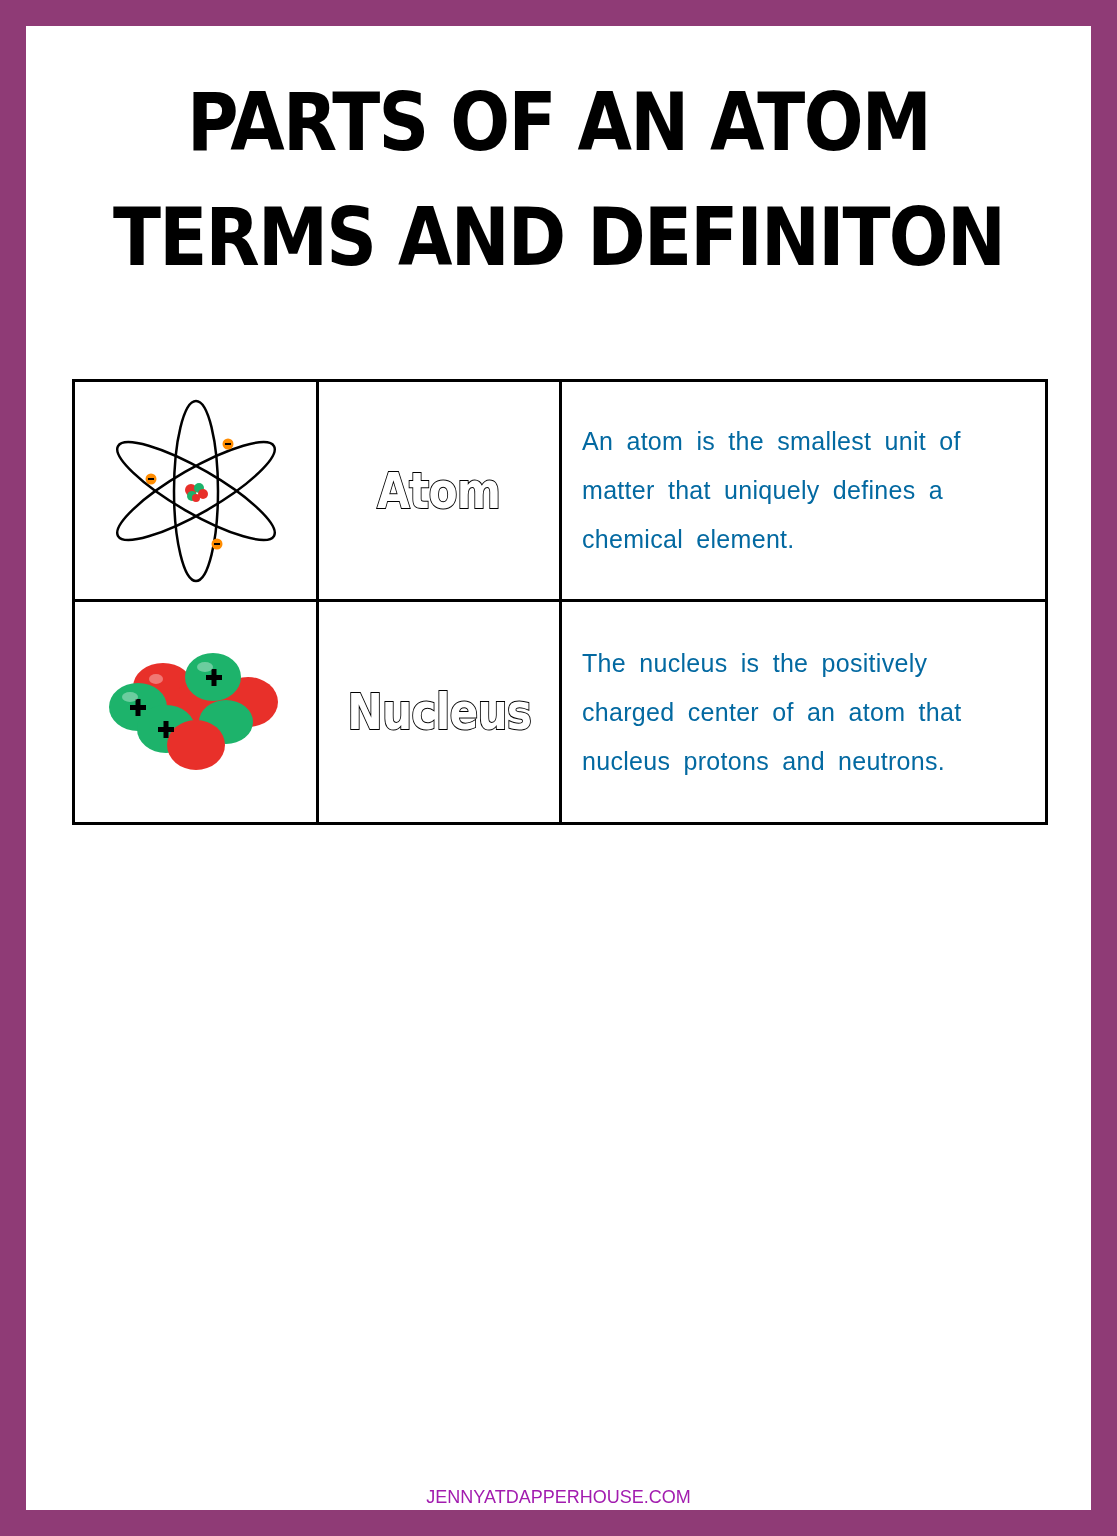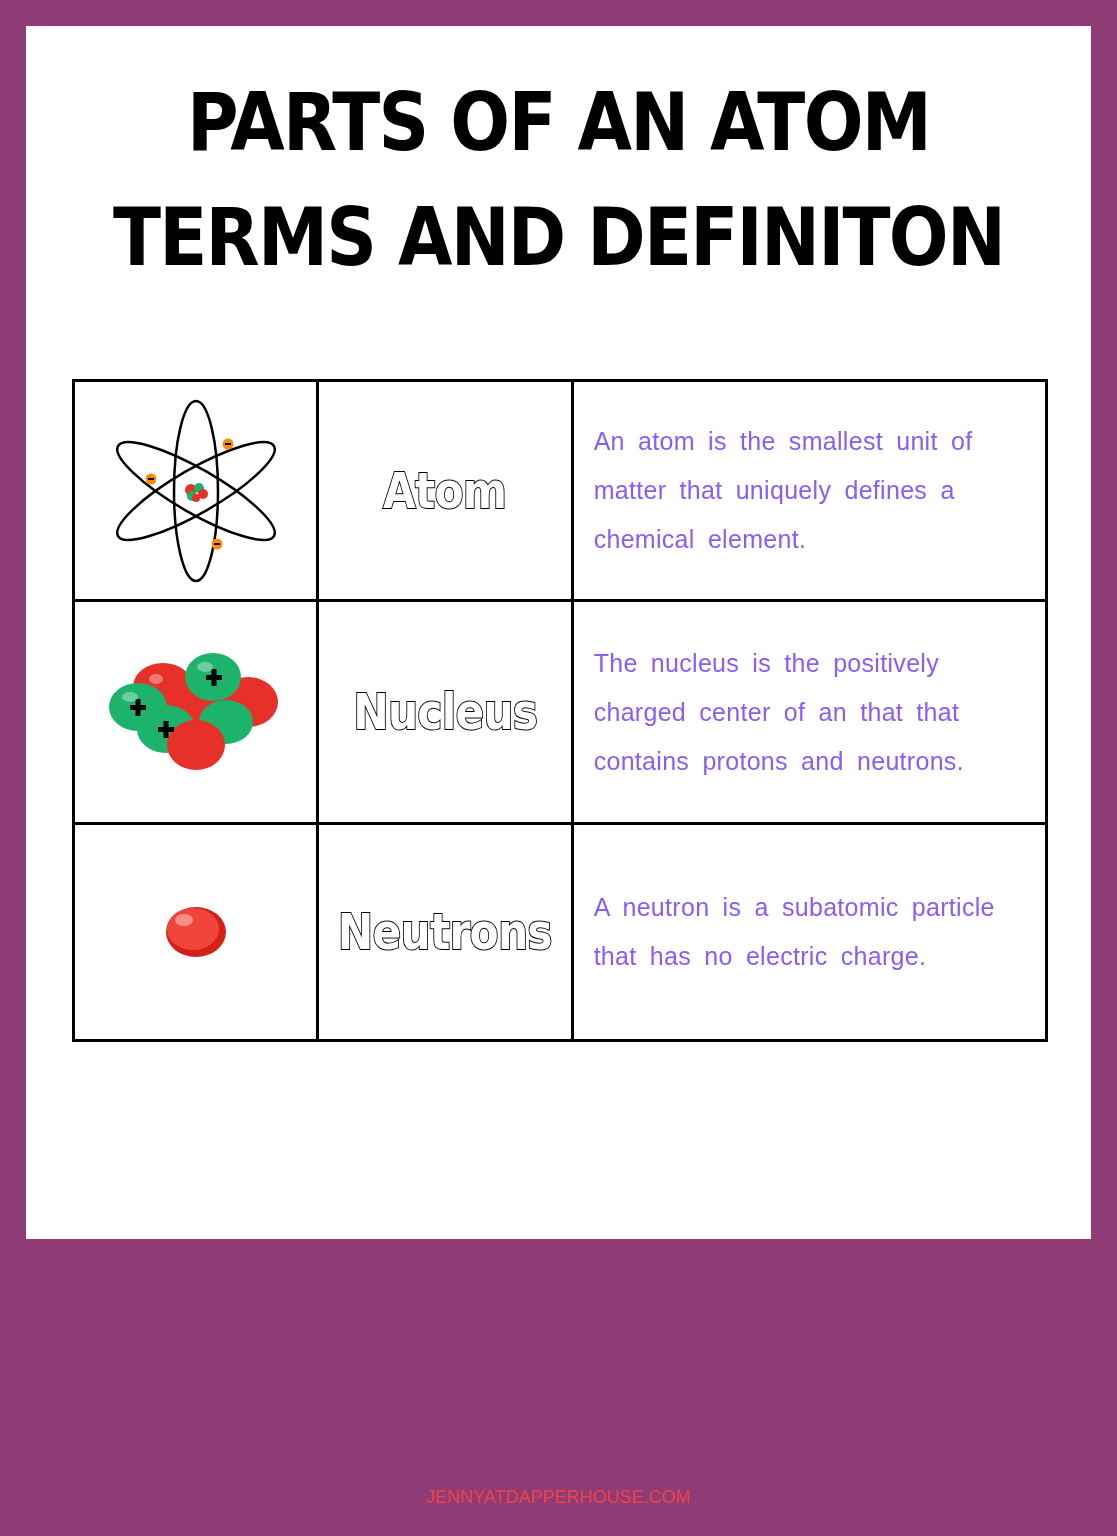--- a/index.html
+++ b/index.html
@@ -1,18 +1,18 @@
 <!DOCTYPE html>
 <html><head>
 <meta charset="utf-8">
 <style>
   * { box-sizing: border-box; margin: 0; padding: 0; }
   html, body { width: 1117px; height: 1536px; background: #8f3b76; overflow: hidden; }
   .frame {
-    position: absolute; left: 26px; top: 26px; width: 1065px; height: 1213px;
+    position: absolute; left: 26px; top: 26px; width: 1065px; height: 1484px;
     background: #ffffff;
   }
   .title {
     position: absolute; left: 0; width: 1065px; text-align: center;
     font-family: "DejaVu Sans", sans-serif; font-weight: bold;
     font-size: 80px; letter-spacing: -2px; color: #000;
     transform: scaleX(0.88); transform-origin: center;
   }
   .title.l1 { top: 50px; }
   .title.l2 { top: 165px; }
@@ -27,25 +27,25 @@
   .term-word {
     font-family: "DejaVu Sans", sans-serif; font-weight: bold;
     font-size: 50px; color: #fff; letter-spacing: -1px;
     -webkit-text-stroke: 2px #000;
     paint-order: stroke fill;
     text-shadow: 0 0 0 #000;
     display: inline-block; transform: scaleX(0.85);
   }
   .def-text {
     font-family: "Liberation Sans", sans-serif; font-size: 25px;
-    line-height: 49px; color: #8b5cf6; word-spacing: 6px; letter-spacing: 0.3px;
+    line-height: 49px; color: #0369a1; word-spacing: 6px; letter-spacing: 0.3px;
   }
   .footer {
     position: absolute; left: 0; width: 1065px; top: 1461px; text-align: center;
-    font-family: "Liberation Sans", sans-serif; font-size: 18px; color: #ef4444;
+    font-family: "Liberation Sans", sans-serif; font-size: 18px; color: #a21caf;
   }
   svg { display: inline-block; vertical-align: middle; }
 </style>
 </head>
 <body>
 
 <div class="frame">
   <div class="title l1">PARTS OF AN ATOM</div>
   <div class="title l2">TERMS AND DEFINITON</div>
 
@@ -107,38 +107,23 @@
             <ellipse cx="97" cy="20" rx="8" ry="5"></ellipse>
                 <ellipse cx="22" cy="50" rx="8" ry="5"></ellipse>
                 <ellipse cx="48" cy="32" rx="7" ry="5"></ellipse>
           </g>
         </svg>
       </td>
       <td class="term-cell">
         <span class="term-word">Nucleus</span>
       </td>
       <td class="def-cell">
-        <div class="def-text">The nucleus is the positively charged center of an that that contains protons and neutrons.</div>
+        <div class="def-text">The nucleus is the positively charged center of an atom that nucleus protons and neutrons.</div>
       </td>
     </tr>
 
-    <tr style="height:217px">
-      <td class="img-cell">
-        <svg width="64" height="54" viewBox="0 0 64 54">
-          <ellipse cx="32" cy="27" rx="30" ry="25" fill="#d42018"></ellipse>
-          <ellipse cx="29" cy="24" rx="26" ry="21" fill="#f0453a"></ellipse>
-          <ellipse cx="20" cy="15" rx="9" ry="6" fill="#ffffff" opacity="0.4"></ellipse>
-        </svg>
-      </td>
-      <td class="term-cell">
-        <span class="term-word">Neutrons</span>
-      </td>
-      <td class="def-cell">
-        <div class="def-text">A neutron is a subatomic particle that has no electric charge.</div>
-      </td>
-    </tr>
 
 
   </tbody>
     </table>
 
   <div class="footer">JENNYATDAPPERHOUSE.COM</div>
 </div>
 
 </body></html>

